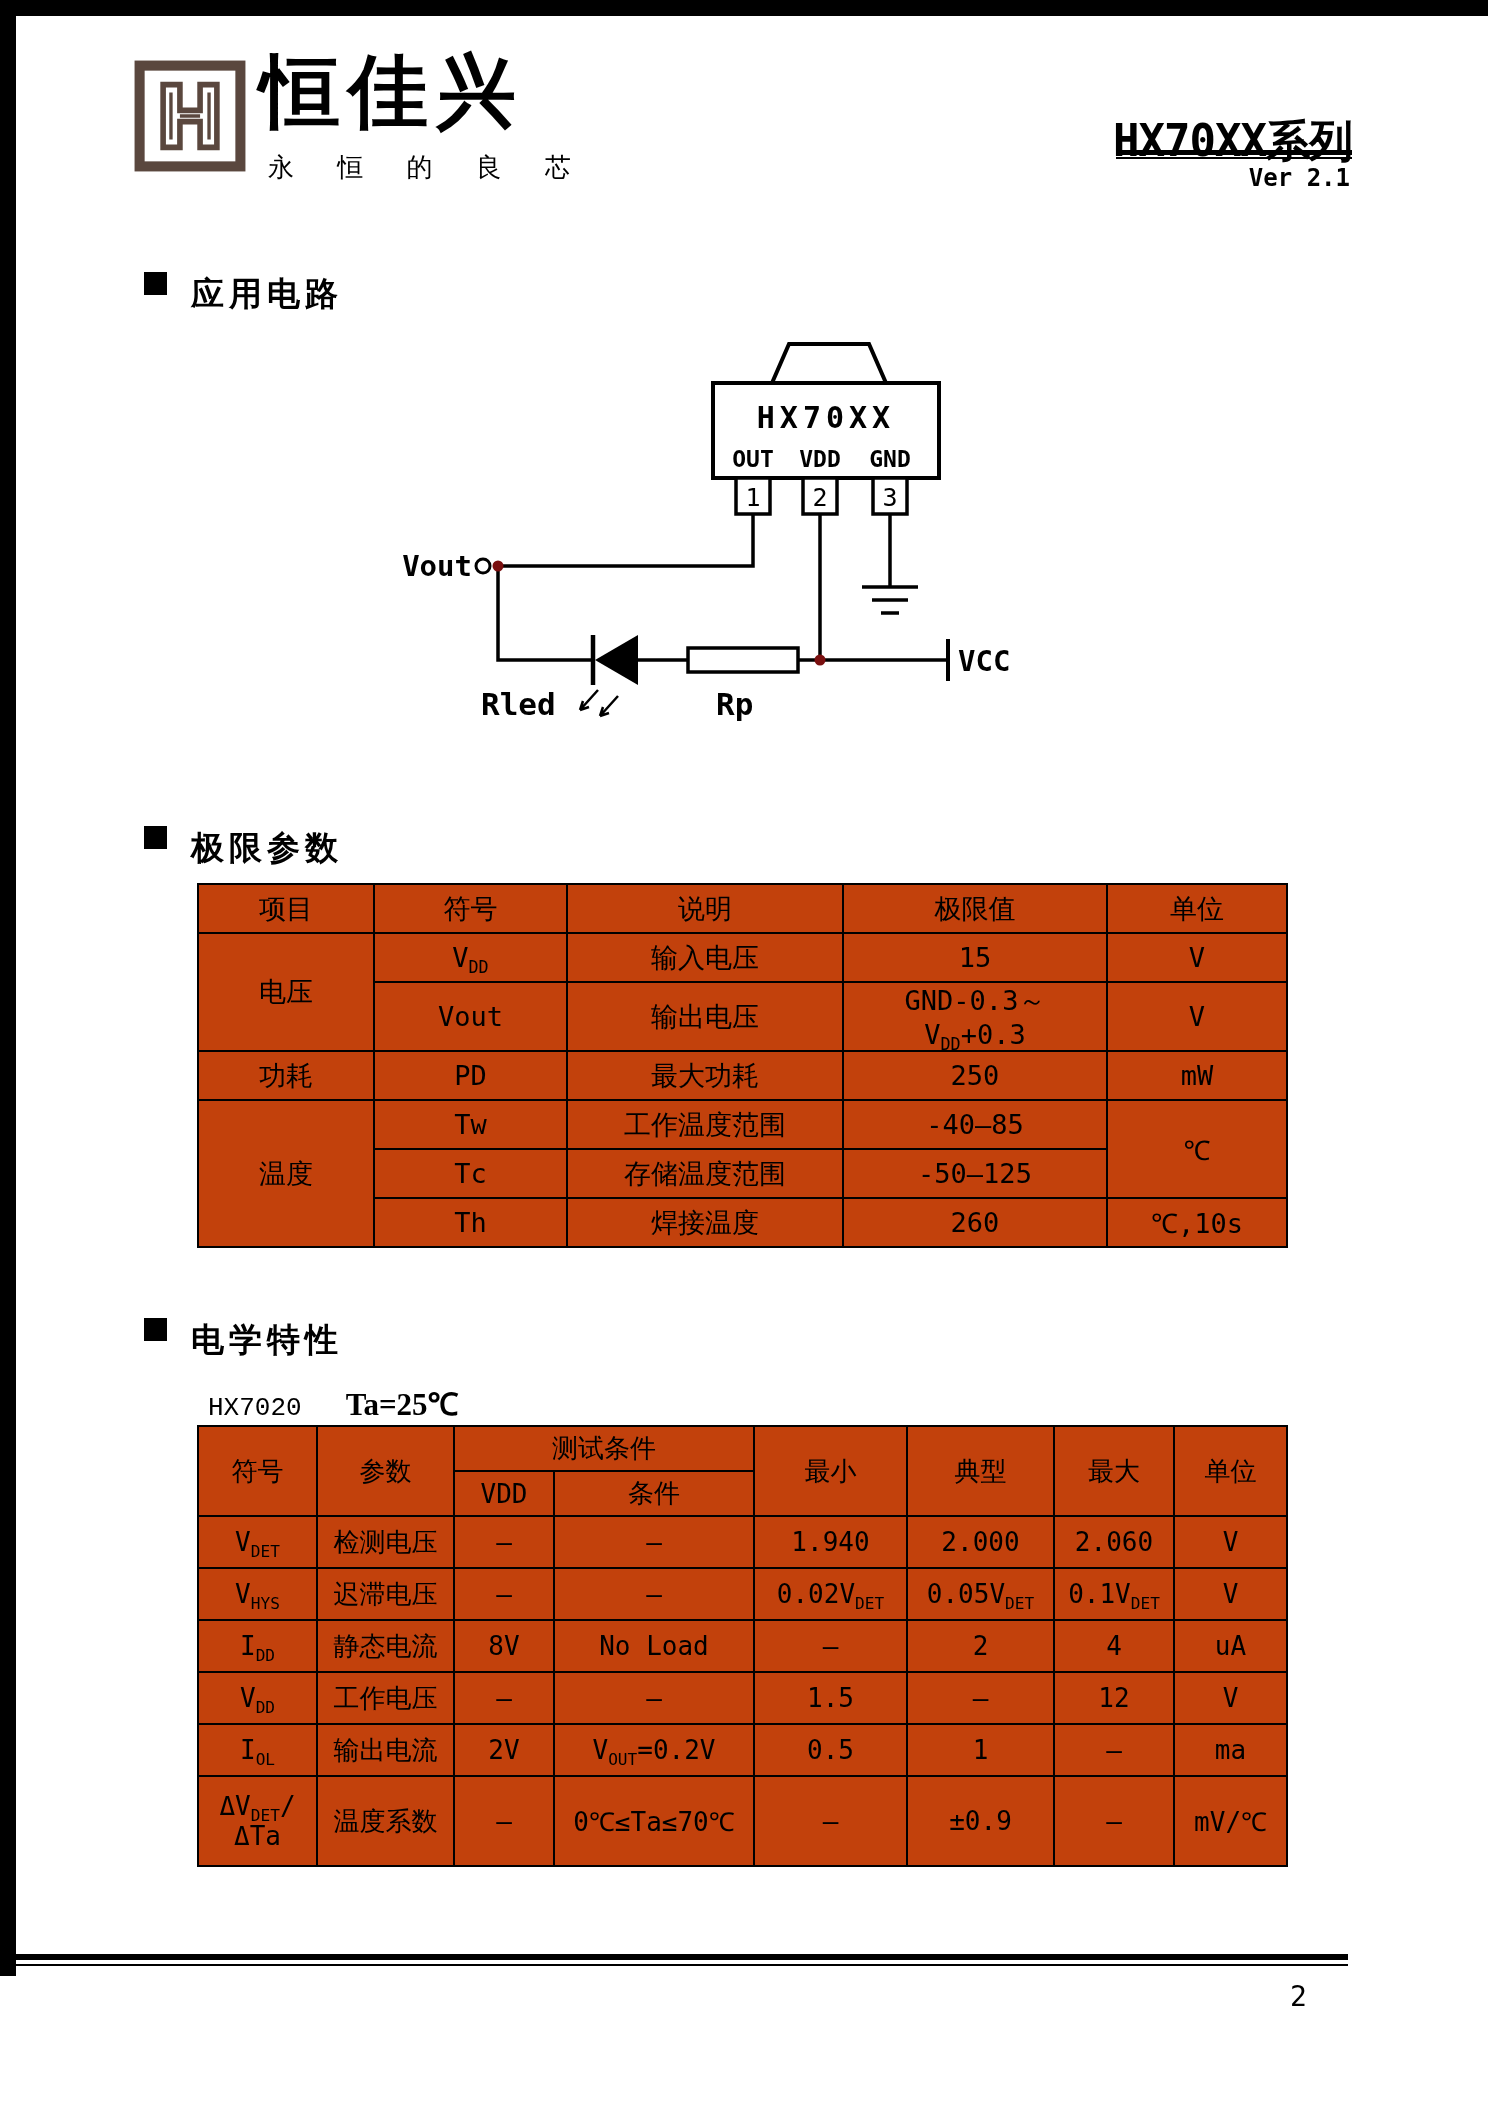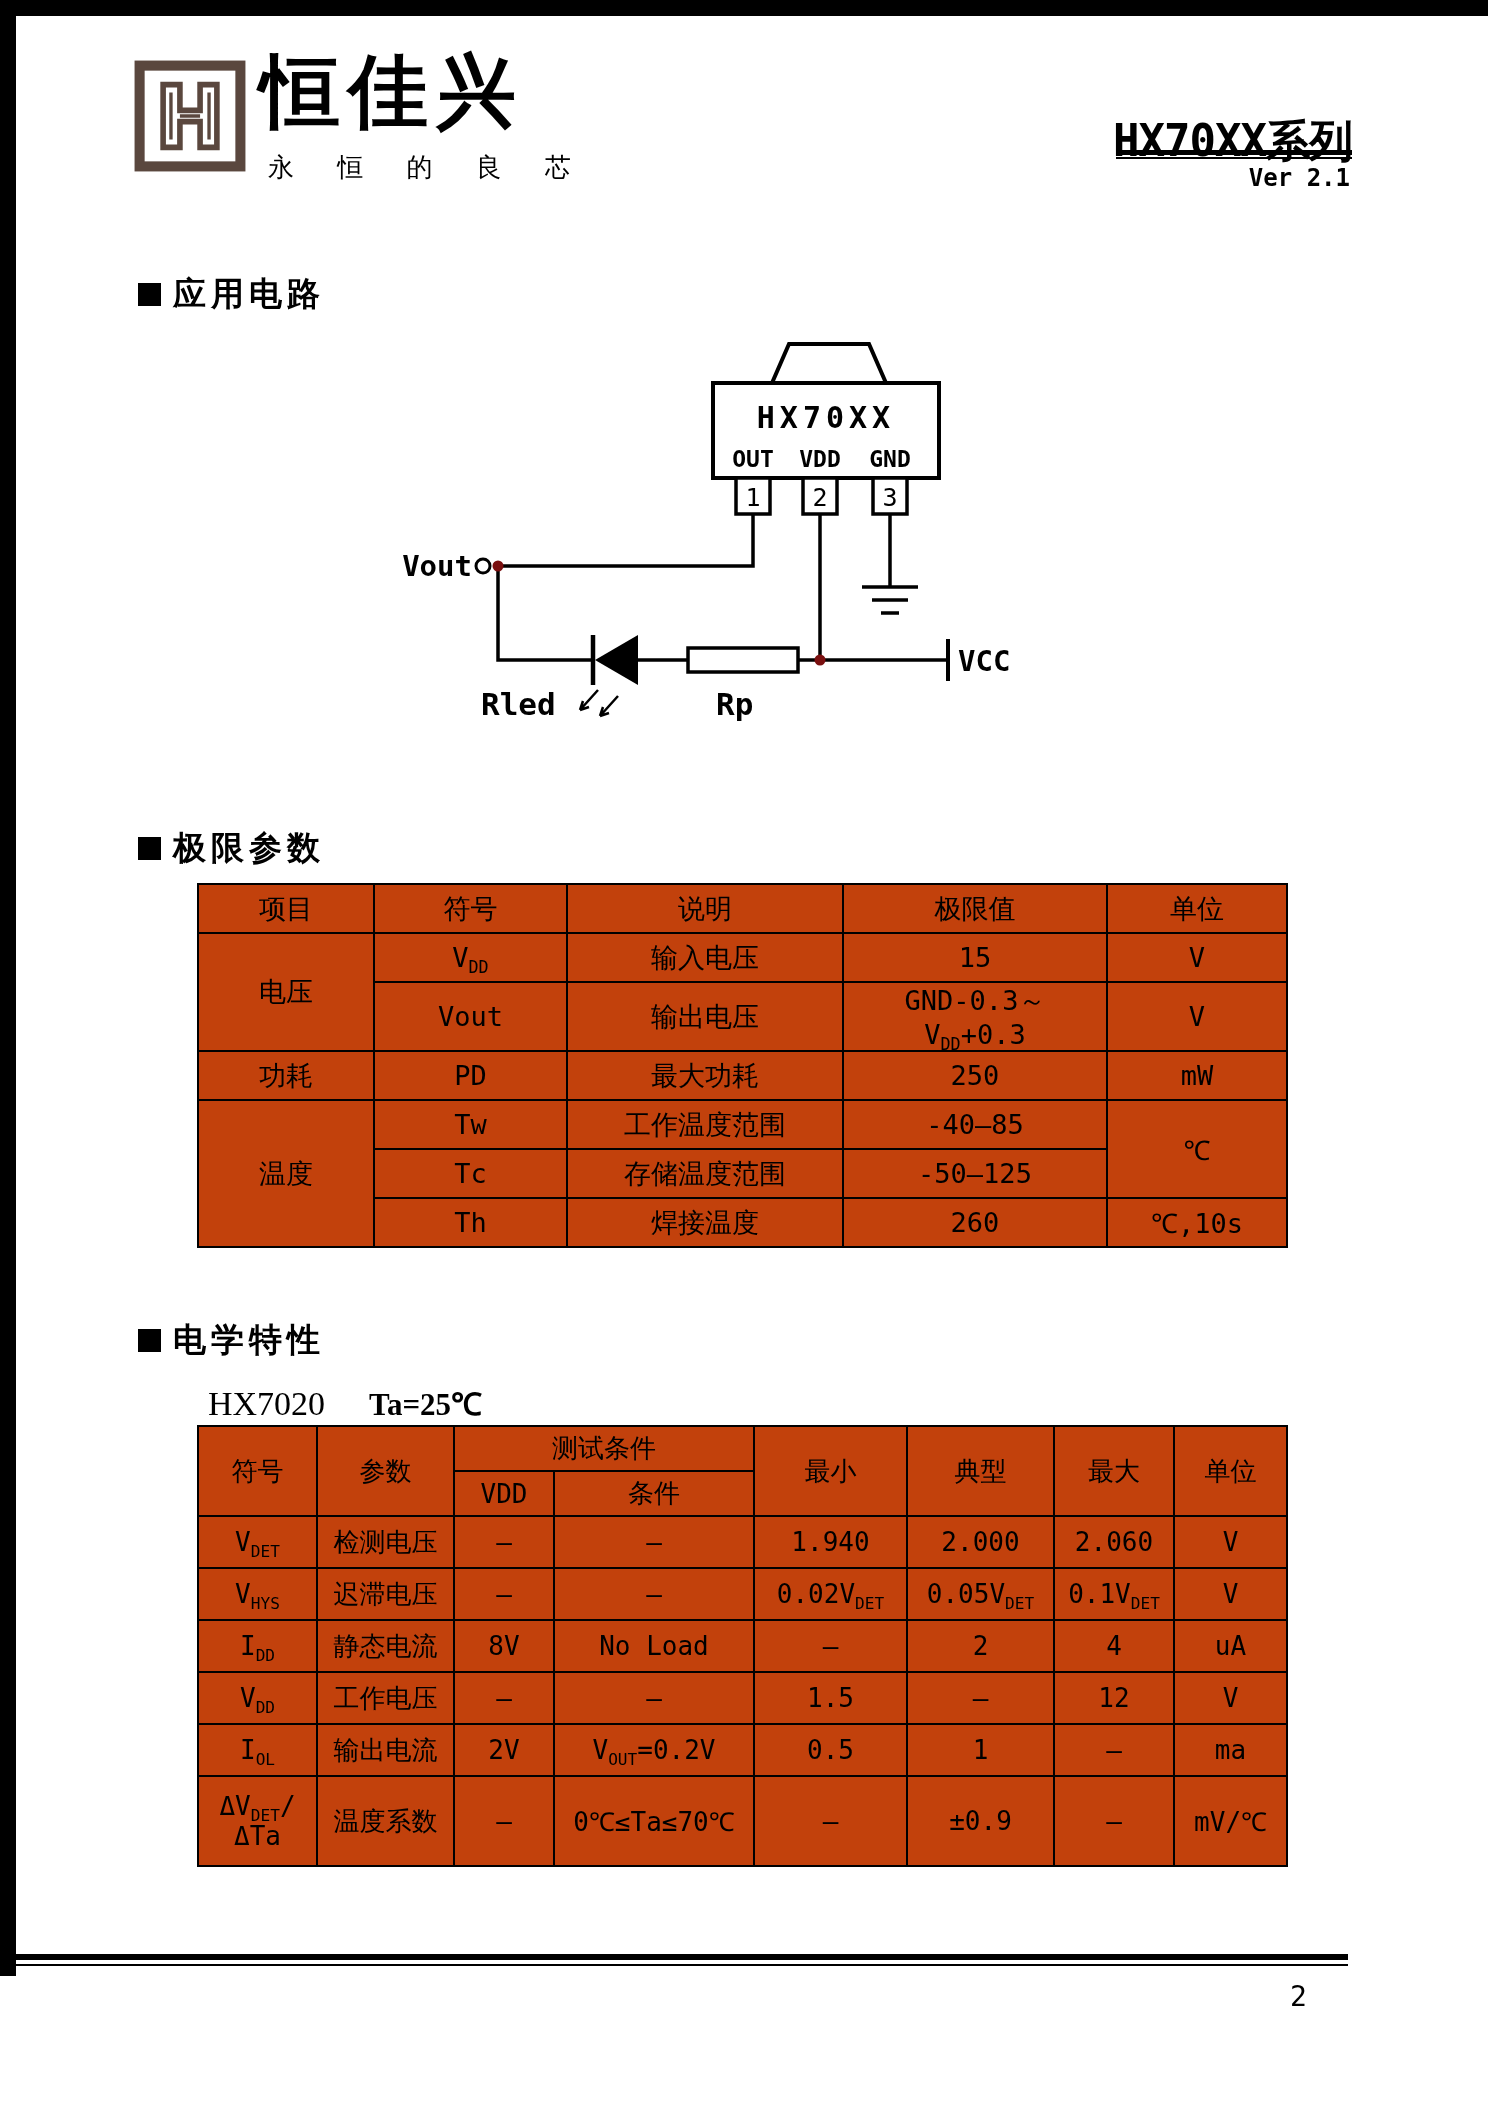--- a/index.html
+++ b/index.html
@@ -18,21 +18,21 @@
   .logo-tagline{position:absolute;left:268px;top:150px;font-size:26px;letter-spacing:18px;
                 white-space:nowrap;font-weight:normal}
   .series{position:absolute;right:136px;top:112px;font-size:44px;font-weight:bold;
           font-family:"DejaVu Sans Mono",monospace;letter-spacing:-1px;white-space:nowrap}
   .series-underline{position:absolute;right:136px;top:150px;width:236px;border-top:5px solid #000}
   .series-underline::after{content:"";display:block;margin-top:2px;border-top:2px solid #000}
   .version{position:absolute;right:138px;top:164px;font-size:24px;font-weight:bold;
            font-family:"DejaVu Sans Mono",monospace}
 
   
-  .section{position:absolute;left:138px;display:flex;align-items:center;gap:12px}
+  .section{position:absolute;left:144px;display:flex;gap:24px}
   .section .bullet{width:23px;height:23px;background:#000;flex:none}
   .section .label{font-size:33px;font-weight:bold;letter-spacing:5px;white-space:nowrap}
   #sec1{top:272px}#sec2{top:826px}#sec3{top:1318px}
 
   
   .circuit{position:absolute;left:348px;top:330px;width:720px;height:430px}
   .circuit text{font-family:"DejaVu Sans Mono",monospace;fill:#000}
   .chip-label{font-size:30px;font-weight:bold;letter-spacing:5px;text-anchor:middle}
   .pin-name{font-size:23px;font-weight:bold;text-anchor:middle}
   .pin-num{font-size:25px;text-anchor:middle}
@@ -45,21 +45,21 @@
                         font-weight:normal;padding:0 6px;overflow:hidden}
   #limits{left:197px;top:883px;width:1089px;font-size:27px}
   #limits td,#limits th{height:47px}
   #elec{left:197px;top:1425px;width:1089px;font-size:26px}
   #elec td{height:50px}
   #elec th{height:43px}
   #elec tr.tall td{height:88px}
   sub{font-size:62%;line-height:0}
 
   .subtitle{position:absolute;left:208px;top:1382px;display:flex;align-items:baseline;gap:44px}
-  .subtitle .model{font-size:34px;font-family:Liberation Serif, serif}
+  .subtitle .model{font-size:26px;font-family:Liberation Mono, monospace}
   .subtitle .cond{font-size:31px;font-weight:bold;font-family:Liberation Serif, serif}
 
   
   .footer-line{position:absolute;left:16px;top:1954px;width:1332px;border-top:6px solid #000}
   .footer-line::after{content:"";display:block;margin-top:4px;border-top:2px solid #000}
   .page-num{position:absolute;left:1290px;top:1980px;font-size:28px;
             font-family:"DejaVu Sans Mono",monospace}
 </style>
 </head>
 <body>

